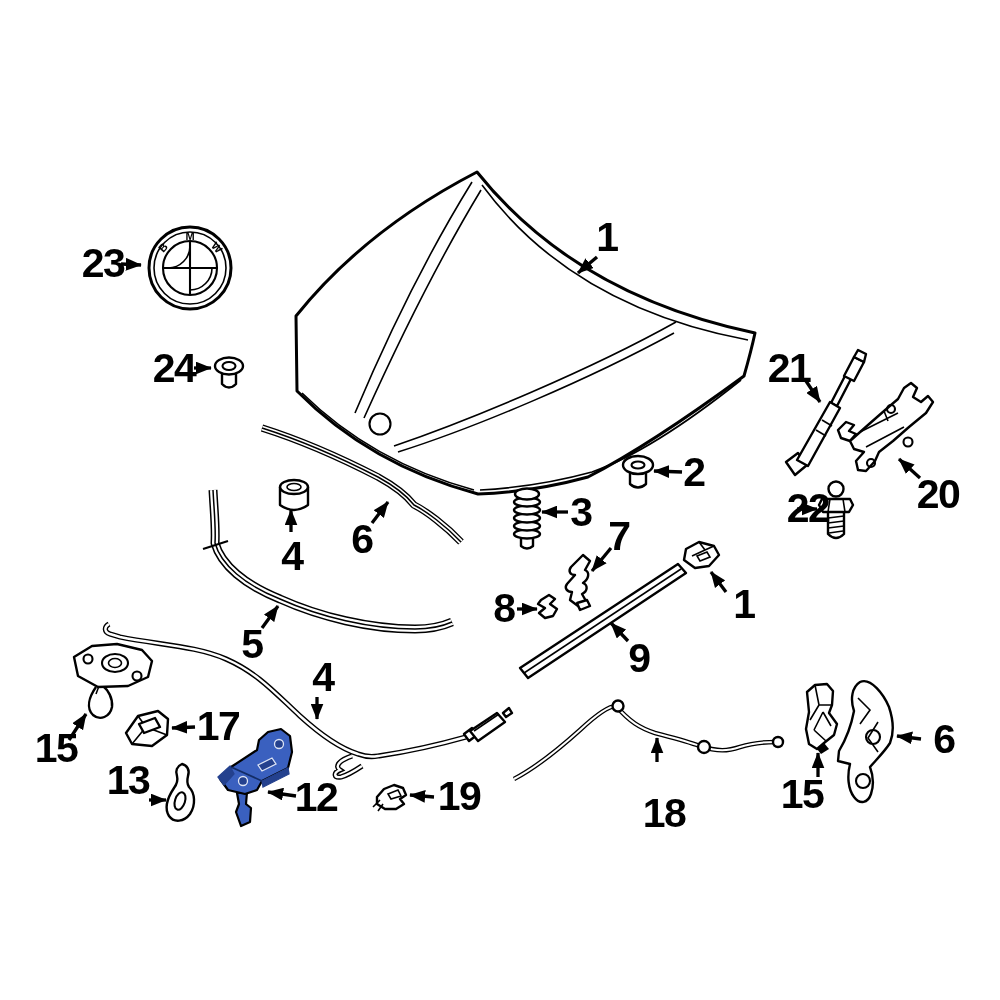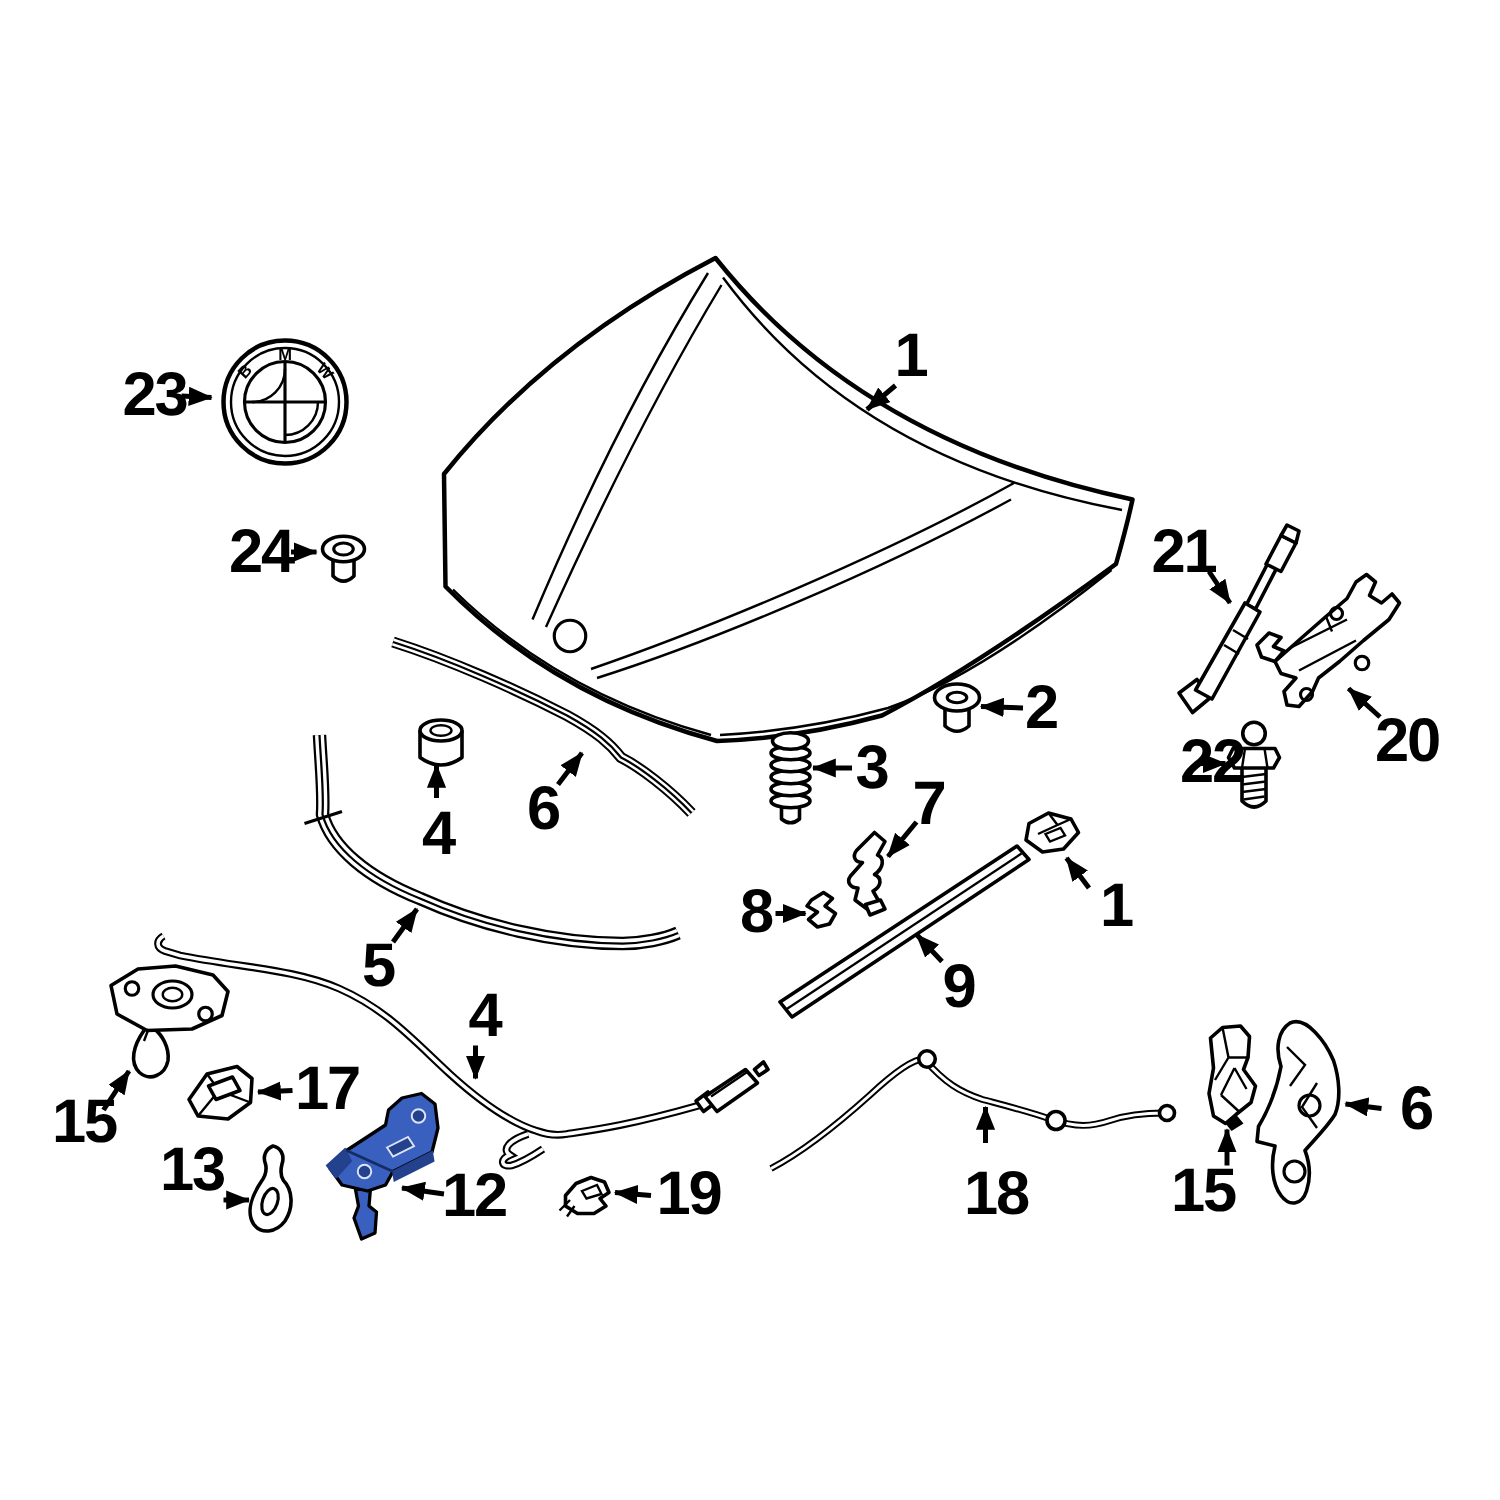--- a/index.html
+++ b/index.html
@@ -259,20 +259,20 @@
   <div class="callout" style="left:504px;top:608px">8</div>
   <div class="callout" style="left:639px;top:658px">9</div>
   <div class="callout" style="left:744px;top:604px">1</div>
   <div class="callout" style="left:56px;top:748px">15</div>
   <div class="callout" style="left:316px;top:797px">12</div>
   <div class="callout" style="left:128px;top:780px">13</div>
   <div class="callout" style="left:218px;top:726px">17</div>
   <div class="callout" style="left:802px;top:794px">15</div>
   <div class="callout" style="left:944px;top:739px">6</div>
   <div class="callout" style="left:323px;top:677px">4</div>
-  <div class="callout" style="left:664px;top:796px">18</div>
+  <div class="callout" style="left:664px;top:813px">18</div>
   <div class="callout" style="left:459px;top:796px">19</div>
   <div class="callout" style="left:938px;top:494px">20</div>
   <div class="callout" style="left:789px;top:368px">21</div>
   <div class="callout" style="left:808px;top:508px">22</div>
   <div class="callout" style="left:103px;top:263px">23</div>
   <div class="callout" style="left:174px;top:368px">24</div>
 </div>
 
 </body></html>

